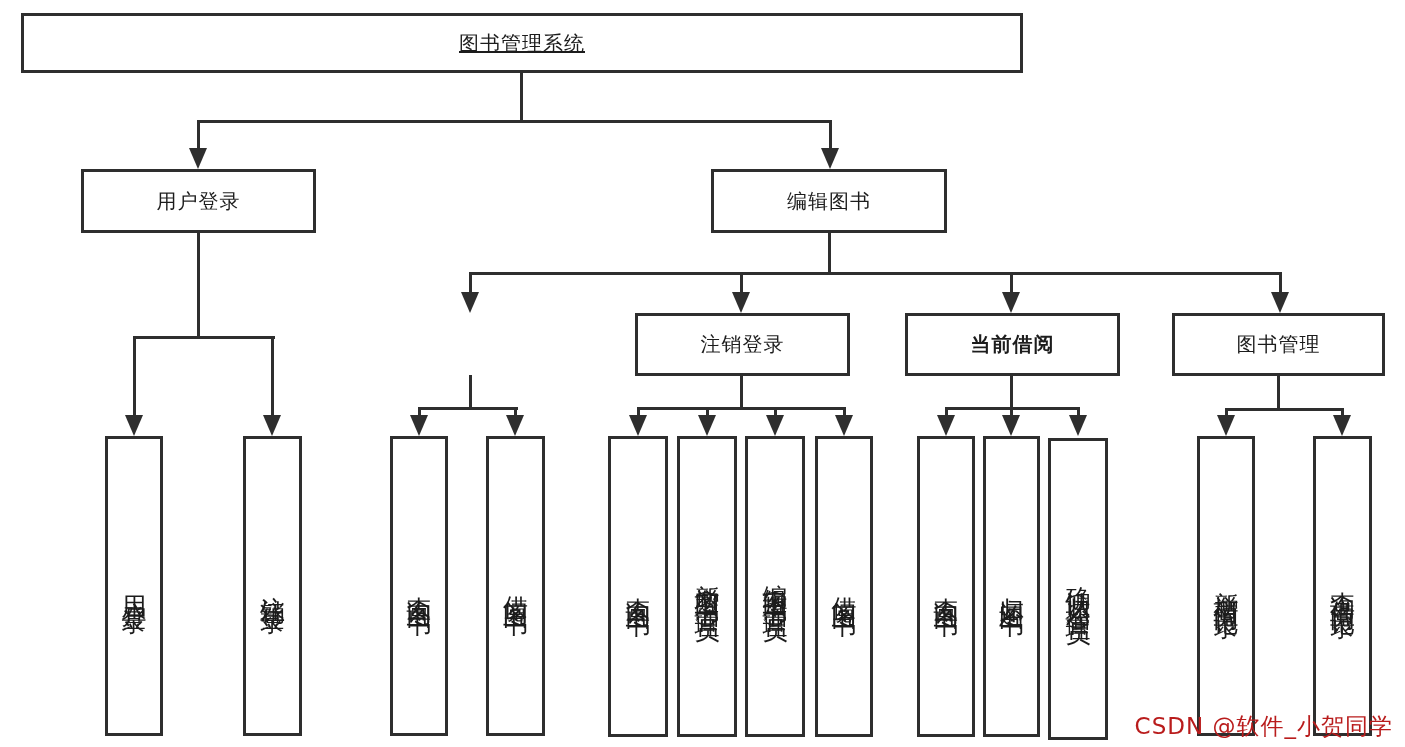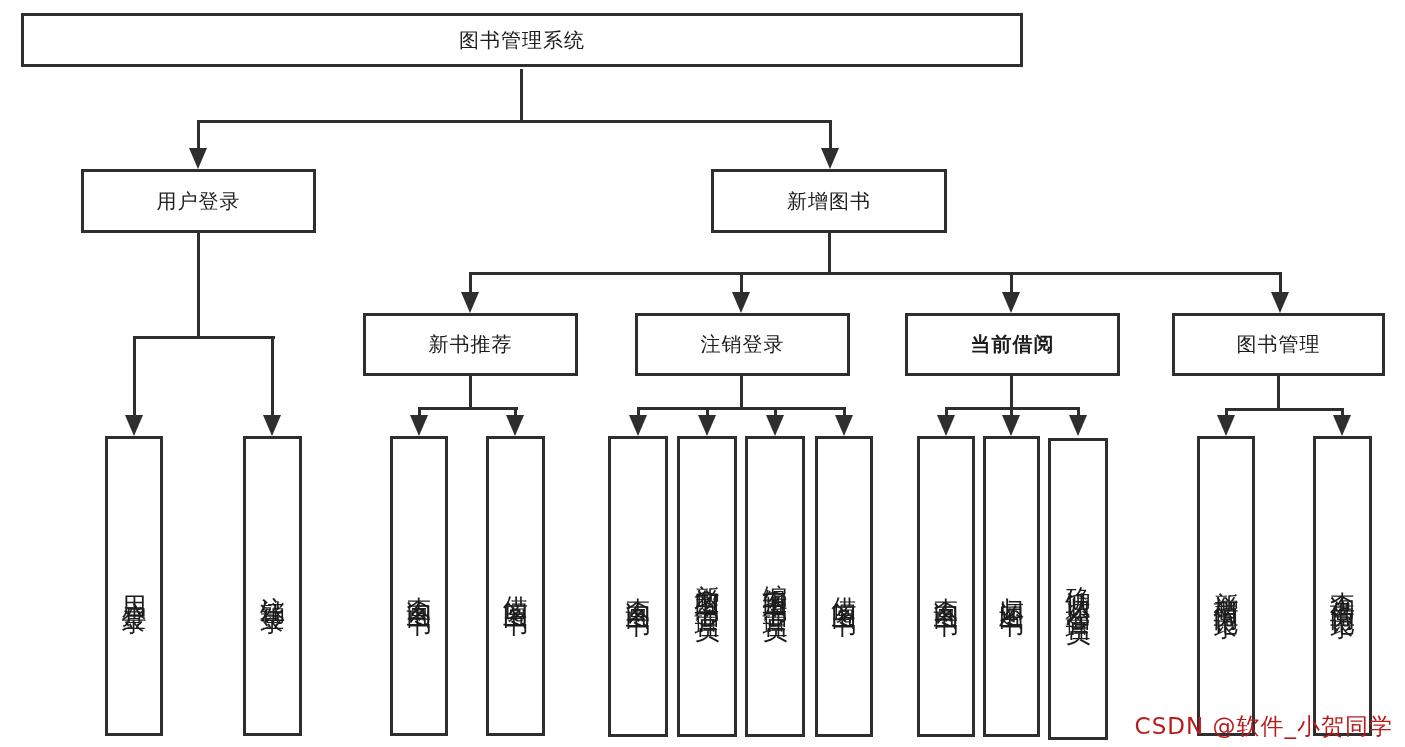--- a/index.html
+++ b/index.html
@@ -102,34 +102,31 @@
   <div class="line" style="left:1077px; top:407px; width:3px; height:10px;"></div>
   <div class="arrow" style="left:1069px; top:415px;"></div>
 
   <div class="line" style="left:1277px; top:375px; width:3px; height:33px;"></div>
   <div class="line" style="left:1225px; top:408px; width:119px; height:3px;"></div>
   <div class="line" style="left:1225px; top:408px; width:3px; height:9px;"></div>
   <div class="arrow" style="left:1217px; top:415px;"></div>
   <div class="line" style="left:1341px; top:408px; width:3px; height:9px;"></div>
   <div class="arrow" style="left:1333px; top:415px;"></div>
 
-  <div class="box" style="left:21px; top:13px; width:1002px; height:54px;">
+  <div class="box" style="left:21px; top:13px; width:1002px; height:60px;text-decoration:underline;">
     <span>图书管理系统</span>
   </div>
 
   <div class="box" style="left:81px; top:169px; width:235px; height:64px;">
     <span>用户登录</span>
   </div>
   <div class="box" style="left:711px; top:169px; width:236px; height:64px;">
-    <span>新增图书</span>
+    <span>编辑图书</span>
   </div>
 
-  <div class="box" style="left:363px; top:313px; width:215px; height:63px;">
-    <span>新书推荐</span>
-  </div>
   <div class="box" style="left:635px; top:313px; width:215px; height:63px;">
     <span>注销登录</span>
   </div>
   <div class="box" style="left:905px; top:313px; width:215px; height:63px;font-weight:bold;">
     <span>当前借阅</span>
   </div>
   <div class="box" style="left:1172px; top:313px; width:213px; height:63px;">
     <span>图书管理</span>
   </div>
 

